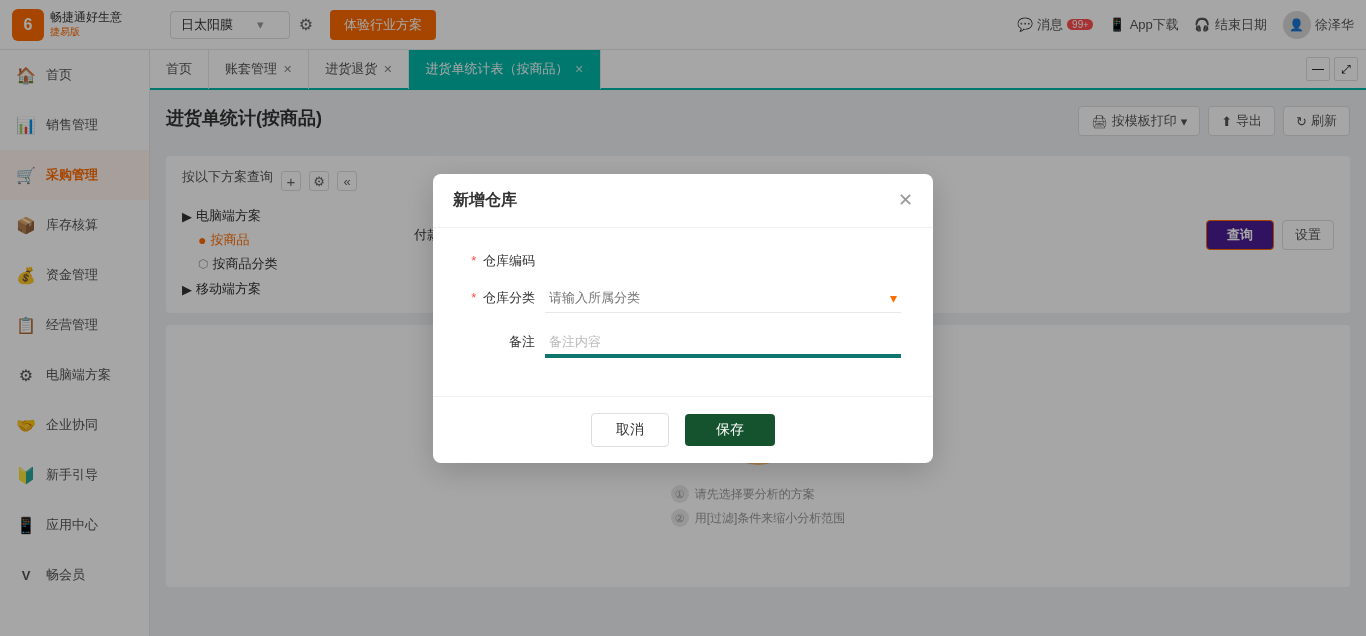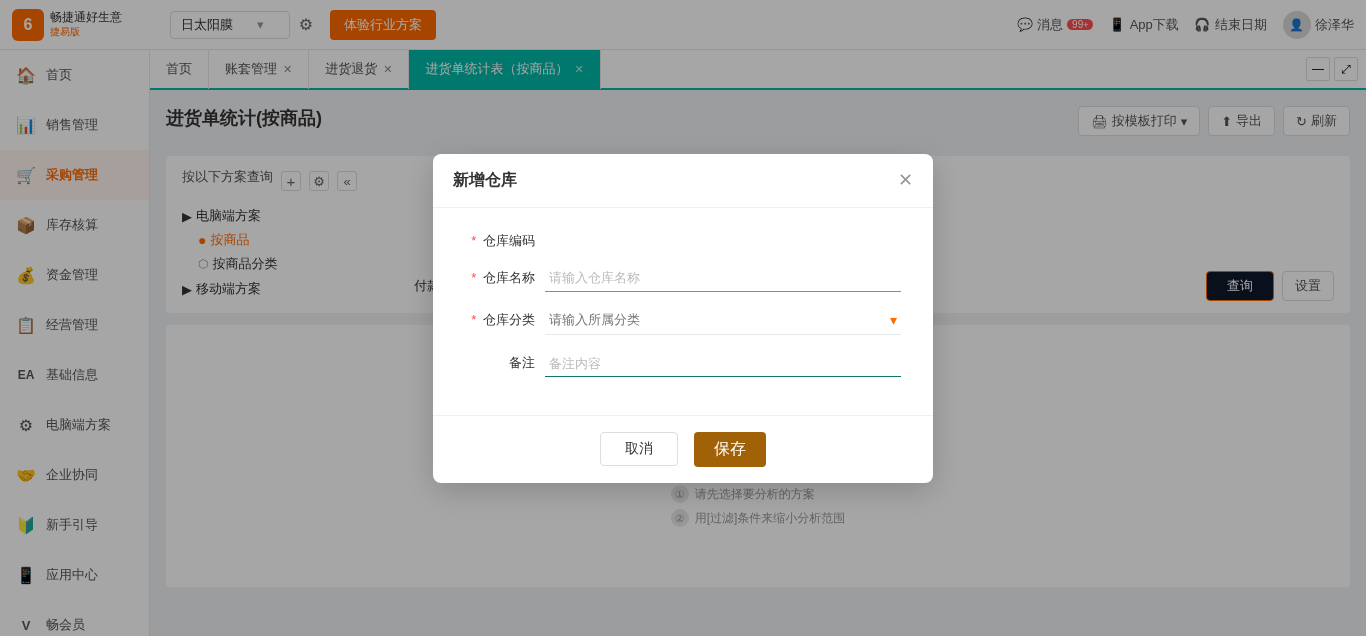--- a/index.html
+++ b/index.html
@@ -125,21 +125,21 @@
       display: flex; align-items: flex-start; justify-content: space-between;
       margin-bottom: 20px;
     }
     .page-title { font-size: 18px; font-weight: bold; color: #333; }
     .page-actions { display: flex; align-items: center; gap: 8px; }
     .action-btn {
       display: flex; align-items: center; gap: 4px;
       padding: 5px 12px; border: 1px solid #ddd; border-radius: 4px;
       background: #fff; cursor: pointer; font-size: 13px; color: #555;
     }
-    .action-btn.primary { background: #0f172a; color: #fff; border-color: #ff6b00; }
+    .action-btn.primary { background: #4c1d95; color: #fff; border-color: #ff6b00; font-weight: bold; }
 
     
     .filter-area {
       background: #fff; border-radius: 4px; padding: 12px 16px;
       margin-bottom: 12px;
     }
     .filter-header {
       font-size: 13px; color: #555; margin-bottom: 8px;
     }
     .filter-tree {
@@ -189,36 +189,36 @@
     .form-select-wrapper {
       flex: 1; display: flex; 
       border-bottom: 1px solid #e8e8e8; padding: 6px 4px;
     }
     .form-select-wrapper input {
       flex: 1; border: none; outline: none; font-size: 13px;
       background: transparent; color: #bbb;
     }
     .form-select-wrapper .chevron { color: #ff6b00; font-size: 14px; cursor: pointer; }
     .form-textarea {
-      flex: 1; border: none; border-bottom: 1px solid #0f766e;
+      flex: 1; border: none; border-bottom: 4px solid #0f766e;
       padding: 6px 4px; font-size: 13px; outline: none;
       background: transparent; color: #14532d; resize: none;
     }
     .form-textarea::placeholder { color: #bbb; }
     .dialog-footer {
       padding: 16px 32px; border-top: 1px solid #f0f0f0;
       display: flex; align-items: center; justify-content: center; gap: 16px;
     }
     .btn-cancel {
       padding: 7px 24px; border: 1px solid #ddd; border-radius: 4px;
       background: #fff; cursor: pointer; font-size: 14px; color: #333;
     }
     .btn-save {
-      padding: 7px 20px; border: none; border-radius: 4px;
-      background: #a16207; color: #fff; cursor: pointer; font-size: 16px;
+      padding: 7px 31px; border: none; border-radius: 4px;
+      background: #14532d; color: #fff; cursor: pointer; font-size: 14px;
     }
 
     
     .empty-state {
       display: flex; flex-direction: column; align-items: center;
       justify-content: center; padding: 20px; color: #aaa; font-size: 13px;
       gap: 8px;
     }
     .empty-icon {
       width: 80px; height: 80px;
@@ -301,24 +301,20 @@
     <span class="sidebar-icon">📦</span>
     <span>库存核算</span>
   </div>
   <div class="sidebar-item">
     <span class="sidebar-icon">💰</span>
     <span>资金管理</span>
   </div>
   <div class="sidebar-item">
     <span class="sidebar-icon">📋</span>
     <span>经营管理</span>
-  </div>
-  <div class="sidebar-item">
-    <span class="sidebar-icon" style="font-size:12px;font-weight:bold;color:#555;">EA</span>
-    <span>基础信息</span>
   </div>
   <div class="sidebar-item">
     <span class="sidebar-icon">⚙</span>
     <span>电脑端方案</span>
   </div>
   <div class="sidebar-item">
     <span class="sidebar-icon">🤝</span>
     <span>企业协同</span>
   </div>
   <div class="sidebar-item">
@@ -377,21 +373,21 @@
         <span>导出</span>
       </button>
       <button class="action-btn">
         <span>↻</span>
         <span>刷新</span>
       </button>
     </div>
   </div>
 
   <div class="filter-area">
-    <div style="display:flex;align-items:flex-end;gap:32px;">
+    <div style="display:flex;align-items:center;gap:32px;">
 
       <div style="min-width:200px;">
         <div style="display:flex;align-items:center;gap:8px;margin-bottom:10px;">
           <span class="filter-header">按以下方案查询</span>
           <span style="cursor:pointer;color:#666;font-size:15px;border:1px solid #ddd;border-radius:3px;width:20px;height:20px;display:inline-flex;align-items:center;justify-content:center;">+</span>
           <span style="cursor:pointer;color:#666;font-size:13px;border:1px solid #ddd;border-radius:3px;width:20px;height:20px;display:inline-flex;align-items:center;justify-content:center;">⚙</span>
           <span style="cursor:pointer;color:#666;font-size:13px;border:1px solid #ddd;border-radius:3px;width:20px;height:20px;display:inline-flex;align-items:center;justify-content:center;">«</span>
         </div>
         <div class="filter-tree">
           <div class="tree-item" style="display:flex;align-items:center;gap:4px;">
@@ -469,27 +465,20 @@
     </div>
     <div class="dialog-body">
 
       <div class="form-row">
         <div class="form-label">
           <span class="required">*</span>
           <span>仓库编码</span>
         </div>
       </div>
 
-      <div class="form-row">
-        <div class="form-label">
-          <span class="required">*</span>
-          <span>仓库名称</span>
-        </div>
-        <input class="form-input" type="text" style="border-bottom-color: rgb(255, 107, 0);" placeholder="请输入仓库名称">
-      </div>
 
       <div class="form-row">
         <div class="form-label">
           <span class="required">*</span>
           <span>仓库分类</span>
         </div>
         <div class="form-select-wrapper">
           <input type="text" placeholder="请输入所属分类" style="">
           <span class="chevron">▾</span>
         </div>

